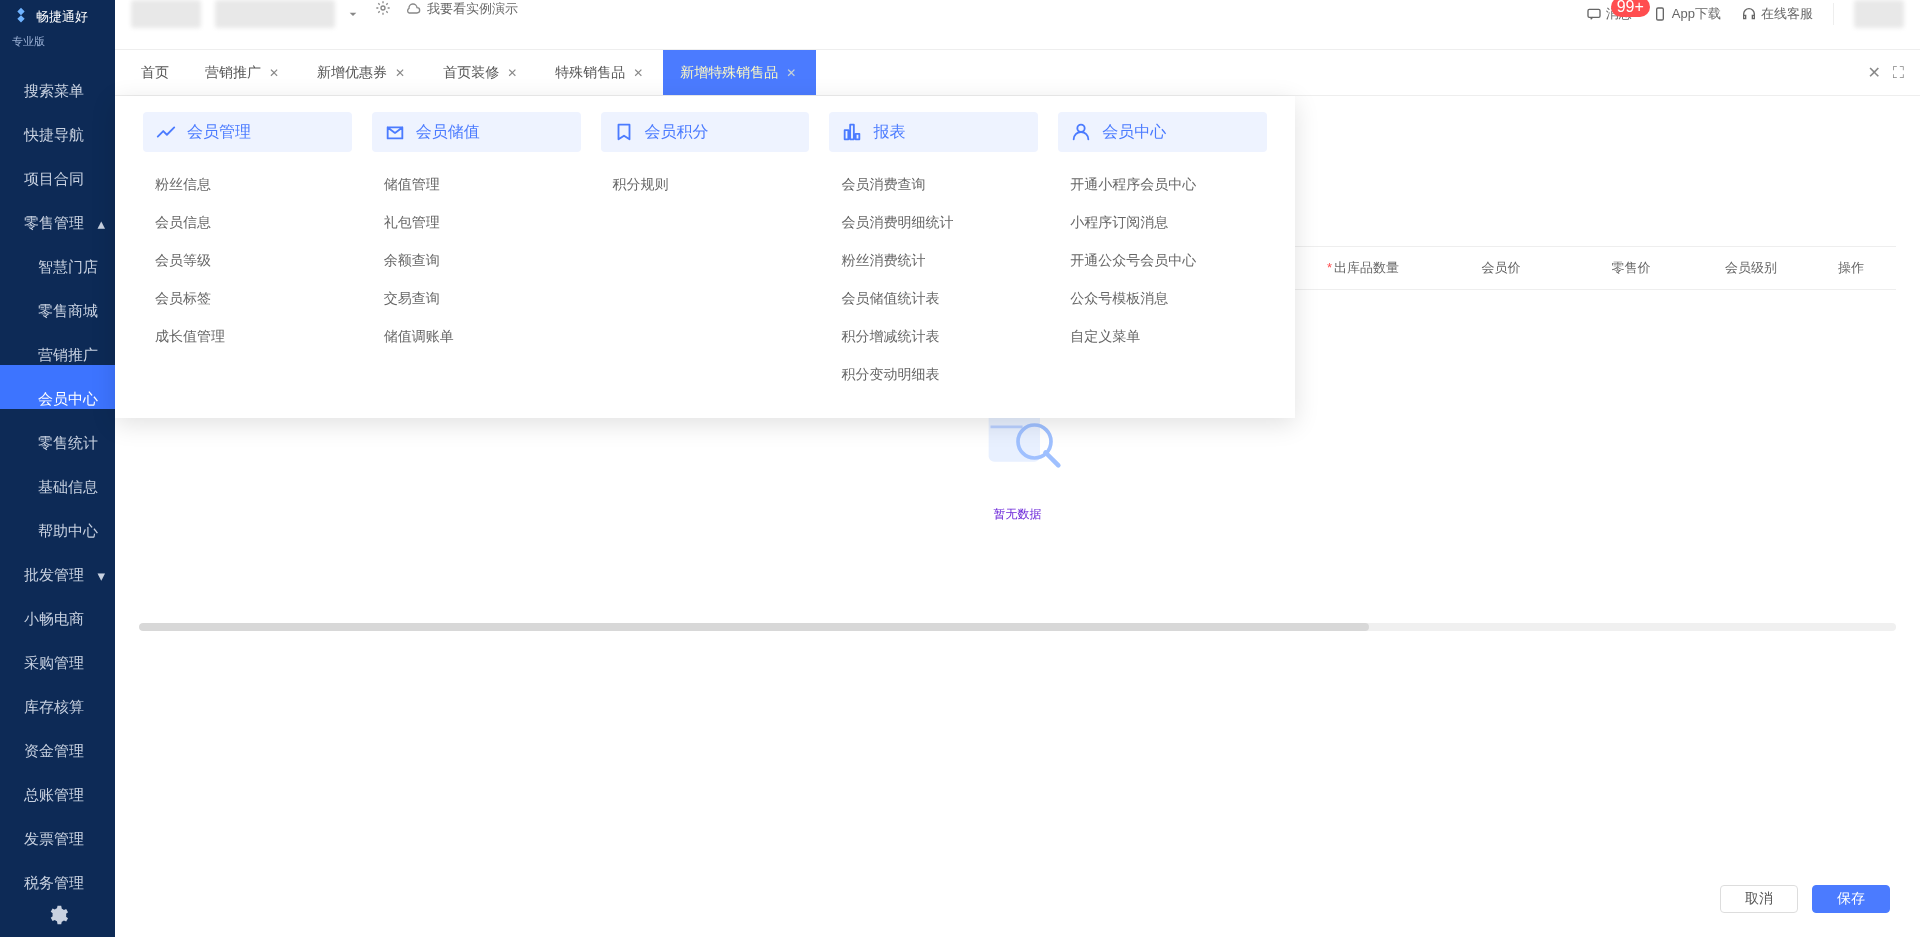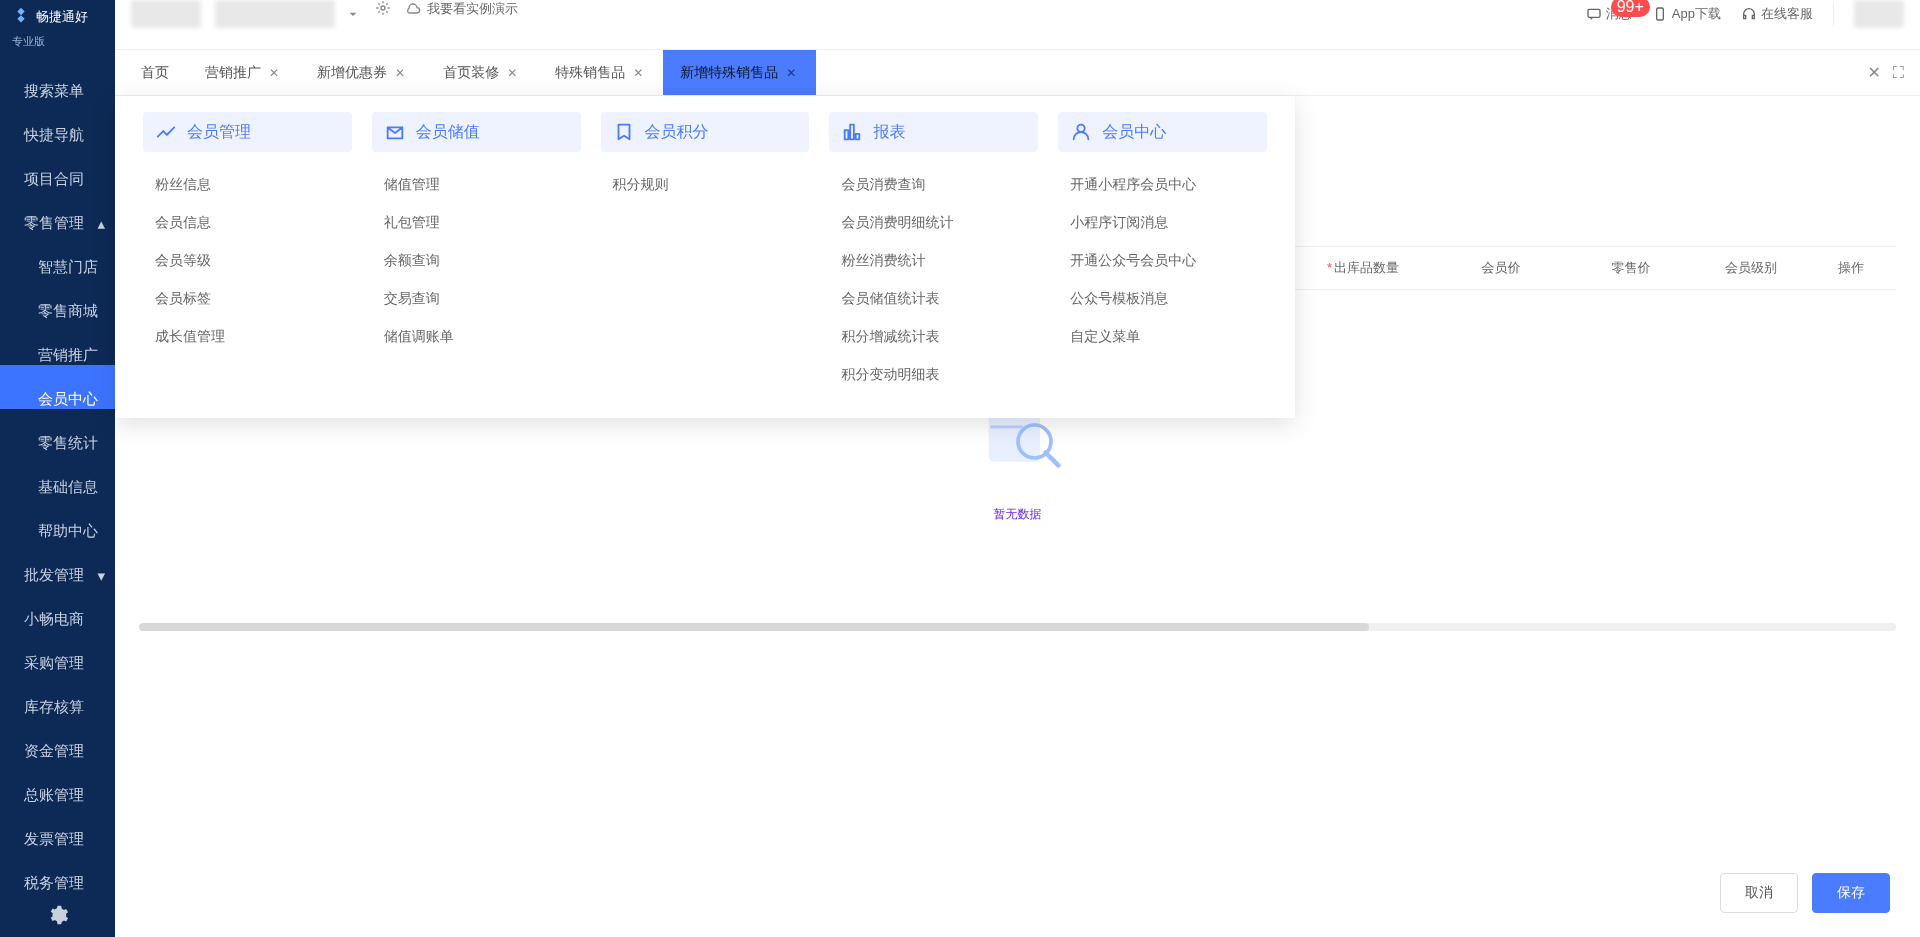--- a/index.html
+++ b/index.html
@@ -22,21 +22,21 @@
 .top-header .dropdown-area { display: flex; align-items: center; gap: 10px; }
 .top-header .demo-link { display: flex; align-items: center; gap: 6px; cursor: pointer; }
 .top-header .right-tools { margin-left: auto; display: flex; align-items: center; gap: 20px; }
 .top-header .tool { display: flex; align-items: center; gap: 4px; cursor: pointer; position: relative; }
 .badge { position: absolute; top: -8px; right: -18px; background: #ff4d4f; color: #fff; font-size: 16px; padding: 1px 6px; border-radius: 10px; }
 .avatar-blur { width: 50px; height: 28px; background: #e8e8e8; border-radius: 3px; filter: blur(2px); }
 
 
 .tabs { position: fixed; left: 115px; top: 50px; right: 0; height: 46px; background: #fff; display: flex; align-items: center; padding: 0 8px; border-bottom: 1px solid #eee; font-size: 14px; }
 .tab { height: 100%; display: flex; align-items: center; padding: 0 18px; color: #555; cursor: pointer; gap: 6px; }
-.tab.active { background: #4b7bff; color: #0f172a; padding-left: 17px; }
+.tab.active { background: #4b7bff; color: #fef9c3; padding-left: 17px; }
 .tab-close { font-size: 12px; opacity: .7; padding: 0 2px; }
 .tab-tools { margin-left: auto; display: flex; align-items: center; gap: 12px; padding-right: 8px; color: #888; }
 .tab-tools span { cursor: pointer; font-size: 16px; }
 
 
 .mega-menu { position: fixed; left: 115px; top: 96px; width: 1180px; background: #fff; box-shadow: 0 6px 24px rgba(0,0,0,.12); padding: 16px 18px 24px; display: flex; gap: 0; z-index: 100; }
 .mega-col { flex: 1; padding: 0 10px; }
 .mega-head { background: #eef3ff; color: #4b7bff; height: 40px; display: flex; align-items: center; gap: 10px; padding: 0 12px; border-radius: 4px; font-size: 16px; margin-bottom: 14px; }
 .mega-link { font-size: 14px; color: #666; padding: 10px 12px; cursor: pointer; display: block; }
 
@@ -48,21 +48,21 @@
 .th { flex-shrink: 0; padding: 0 12px; text-align: center; }
 .th .req { color: #ff4d4f; margin-right: 2px; }
 .empty-state { display: flex; flex-direction: column; align-items: center; justify-content: center; padding: 80px 0; }
 .empty-state .illus { width: 110px; height: 110px; position: relative; }
 .empty-state .txt { color: #6d28d9; font-size: 12px; margin-top: 26px; }
 .scrollbar-fake { height: 8px; background: #f0f0f0; border-radius: 4px; margin-top: 20px; overflow: hidden; }
 .scrollbar-thumb { height: 100%; width: 70%; background: #d8d8d8; border-radius: 4px; }
 
 
 .footer-actions { position: fixed; right: 30px; bottom: 24px; display: flex; gap: 14px; z-index: 50; }
-.btn { height: 40px; padding: 0 24px; border-radius: 4px; font-size: 14px; cursor: pointer; border: 1px solid #ddd; background: #fff; color: #555; }
+.btn { height: 28px; padding: 0 24px; border-radius: 4px; font-size: 14px; cursor: pointer; border: 1px solid #ddd; background: #fff; color: #555; }
 .btn.primary { background: #4b7bff; color: #fff; border-color: #4b7bff; }
 
 
 .icon16 { width: 16px; height: 16px; }
 .icon20 { width: 22px; height: 22px; }
 </style>
 </head>
 <body>
 
 <nav class="sidebar">

